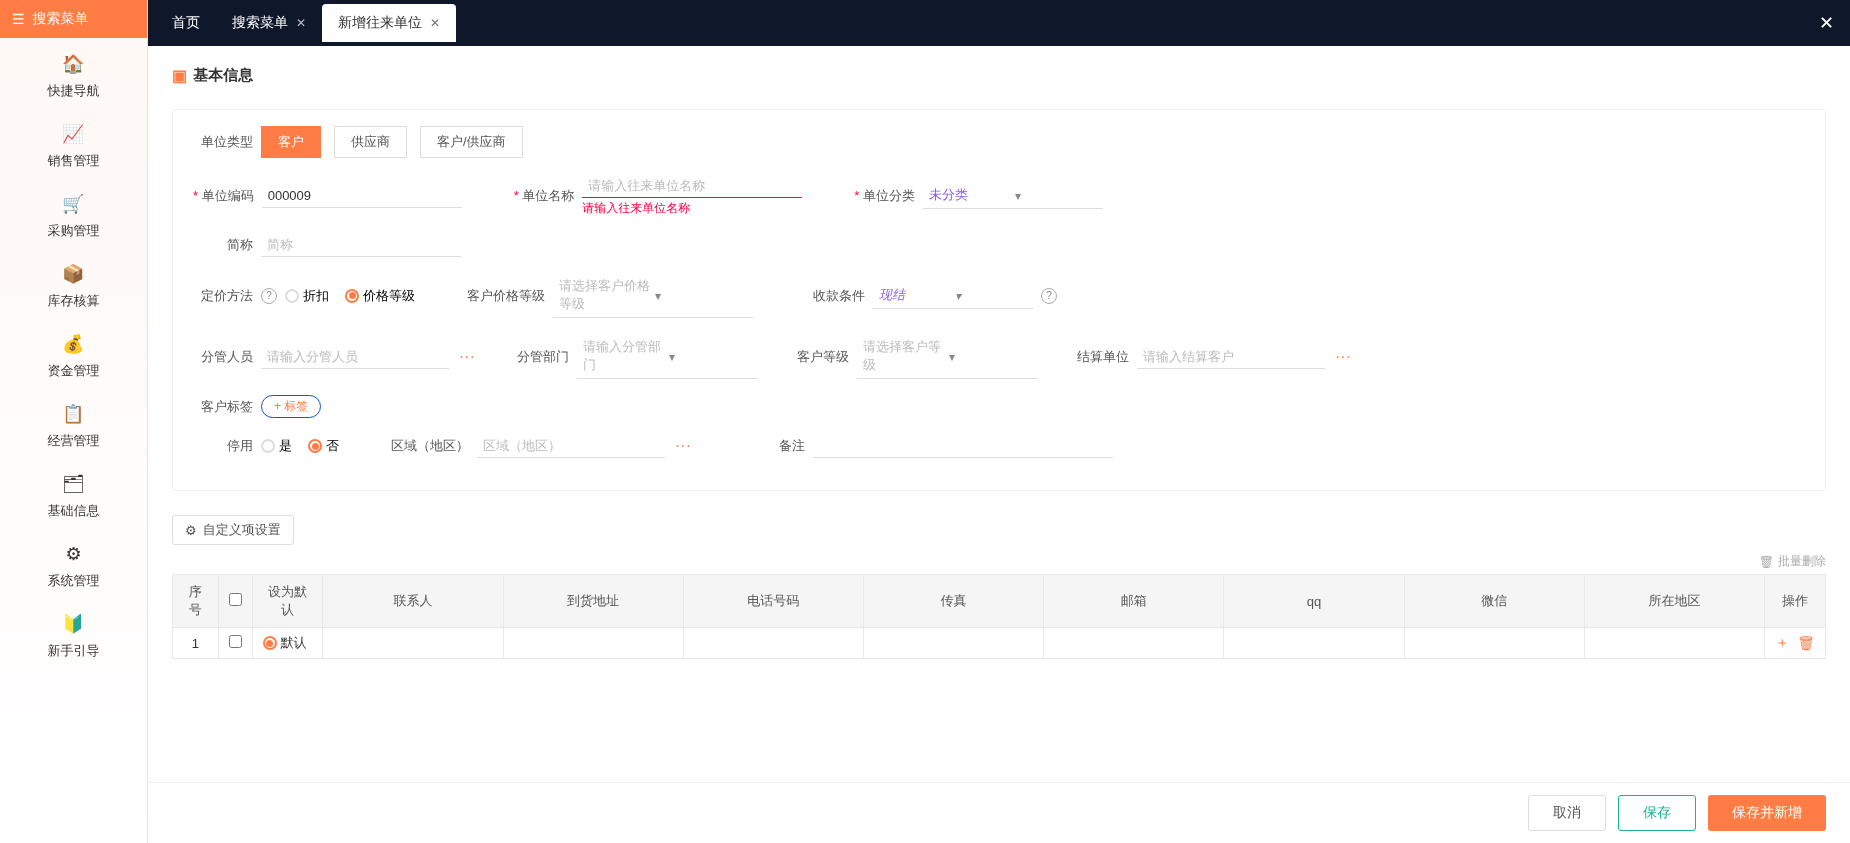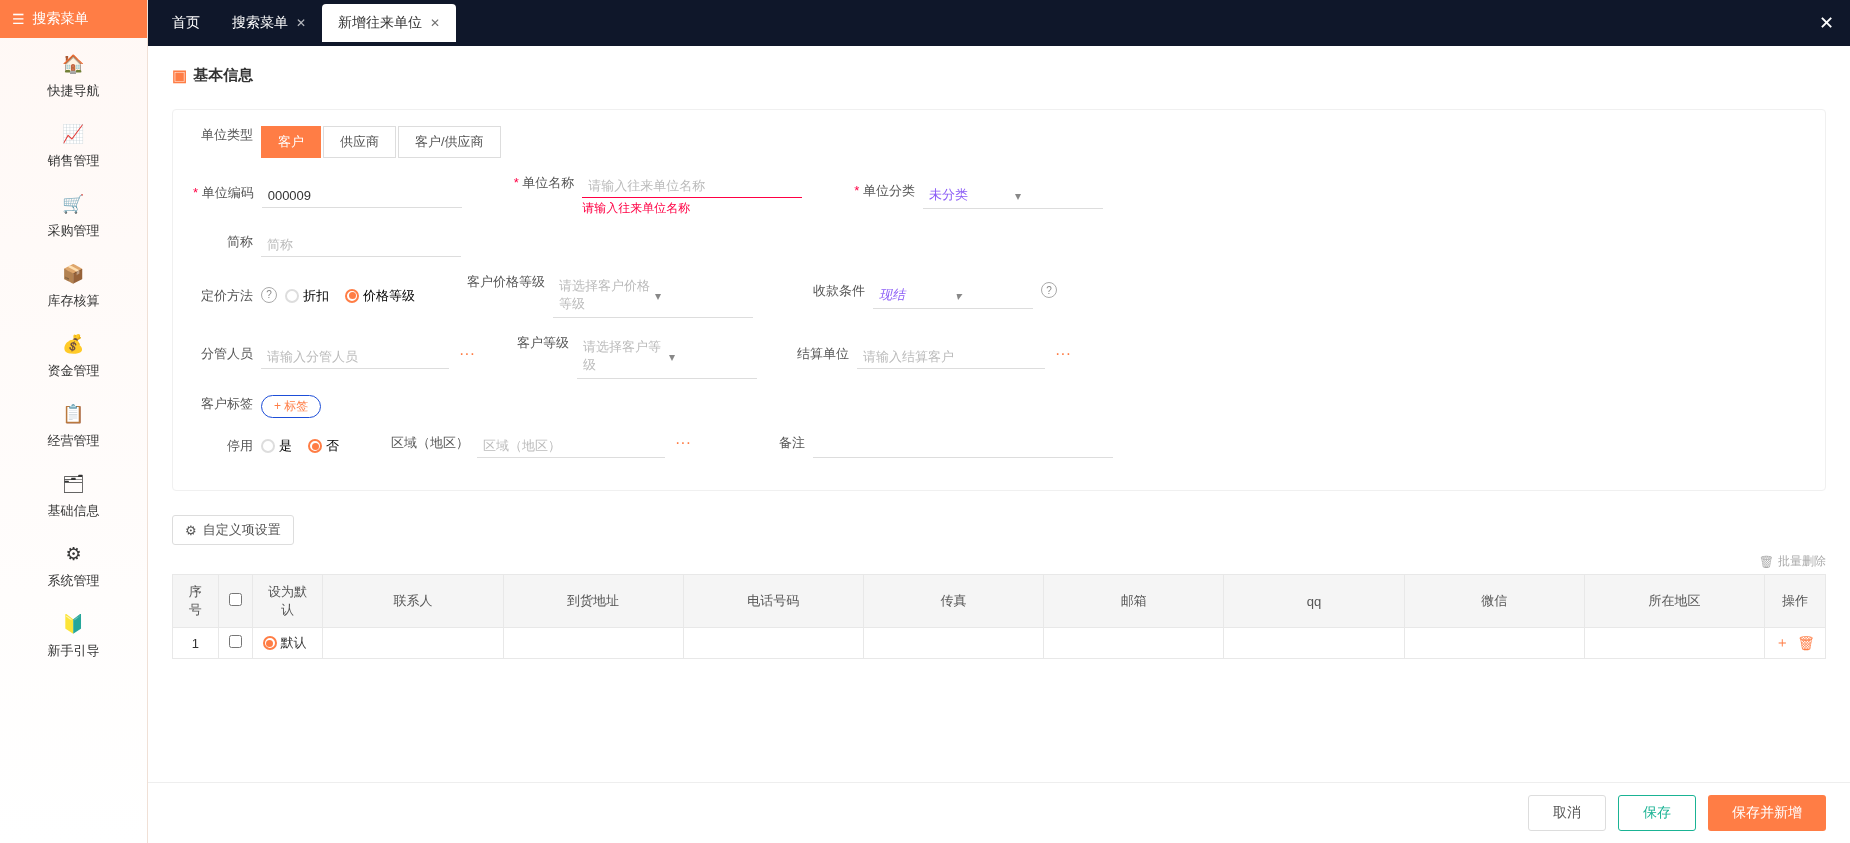--- a/index.html
+++ b/index.html
@@ -127,21 +127,21 @@
     .form-row {
       display: flex;
       align-items: center;
       margin-bottom: 16px;
       gap: 12px;
       flex-wrap: wrap;
     }
 
     .form-field {
       display: flex;
-      align-items: flex-start;
+      align-items: center;
       gap: 8px;
       flex: none;
     }
 
     .field-label {
       color: #555;
       white-space: nowrap;
       font-size: 13px;
       min-width: 60px;
       text-align: right;
@@ -178,21 +178,21 @@
       padding: 4px 6px;
       min-width: 160px;
       cursor: pointer;
       gap: 4px;
     }
     .field-select span { flex: 1; color: #8b5cf6; }
     .field-select .placeholder { color: #bbb; }
 
     .btn-group {
       display: flex;
-      gap: 2px;
+      gap: 13px;
     }
     .btn-type {
       padding: 6px 16px;
       border: 1px solid #ddd;
       background: #fff;
       cursor: pointer;
       font-size: 13px;
       color: #555;
     }
     .btn-type.active {
@@ -508,20 +508,27 @@
           </div>
           <span class="help-icon">?</span>
         </div>
       </div>
 
       <div class="form-row">
         <div class="form-field">
           <span class="field-label">分管人员</span>
           <input class="field-input" type="text" placeholder="请输入分管人员" style="min-width: 180px;">
           <span class="dots-btn">···</span>
+        </div>
+        <div class="form-field" style="margin-left:20px;">
+          <span class="field-label">分管部门</span>
+          <div class="field-select" style="min-width:180px;">
+            <span class="placeholder">请输入分管部门</span>
+            <span class="chevron-down"></span>
+          </div>
         </div>
         <div class="form-field" style="margin-left:20px;">
           <span class="field-label">客户等级</span>
           <div class="field-select" style="min-width:180px;">
             <span class="placeholder">请选择客户等级</span>
             <span class="chevron-down"></span>
           </div>
         </div>
         <div class="form-field" style="margin-left:20px;">
           <span class="field-label">结算单位</span>

